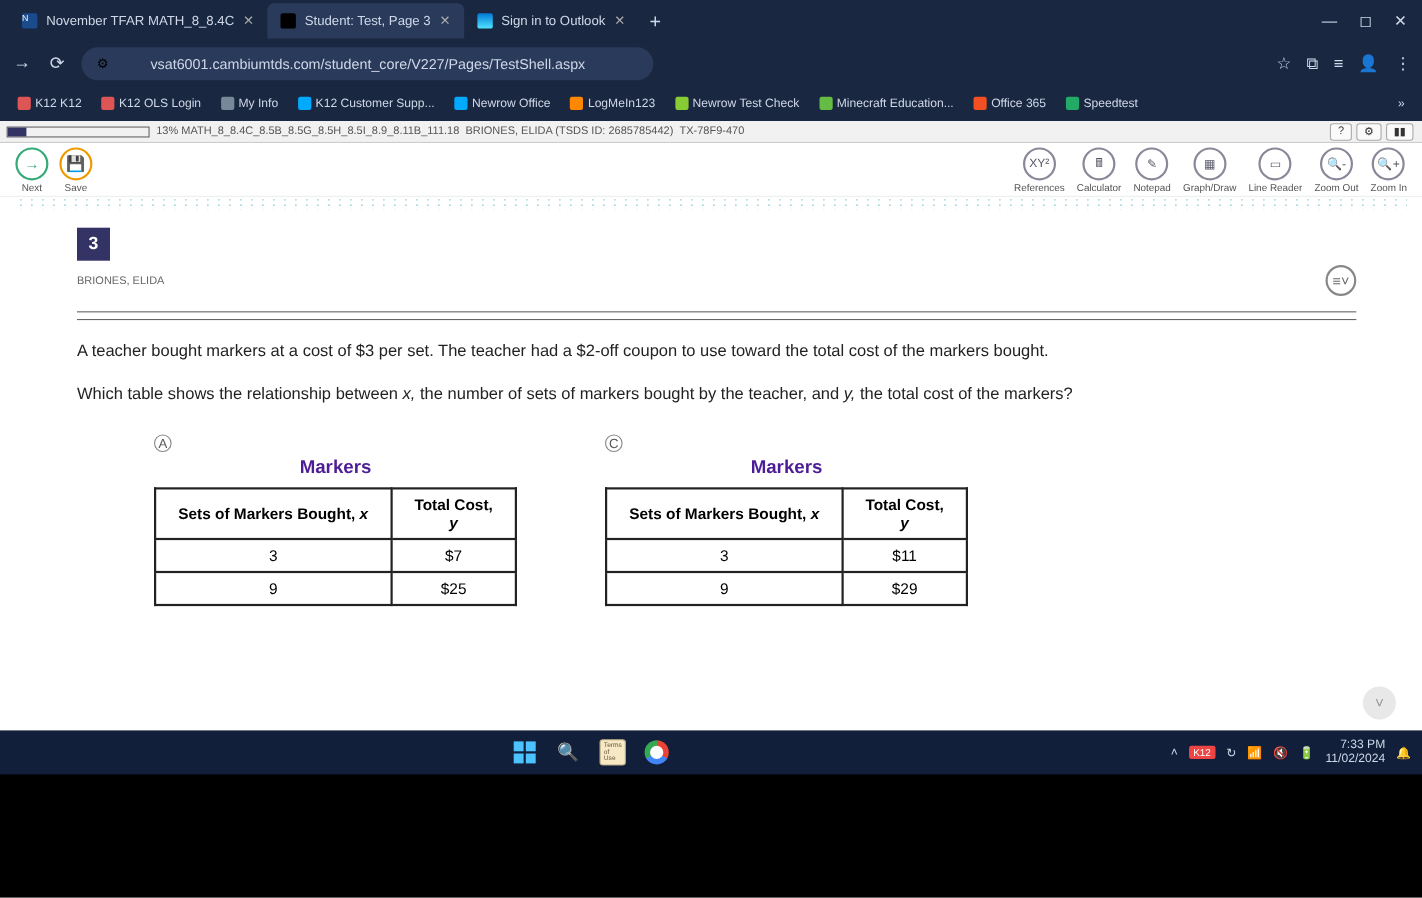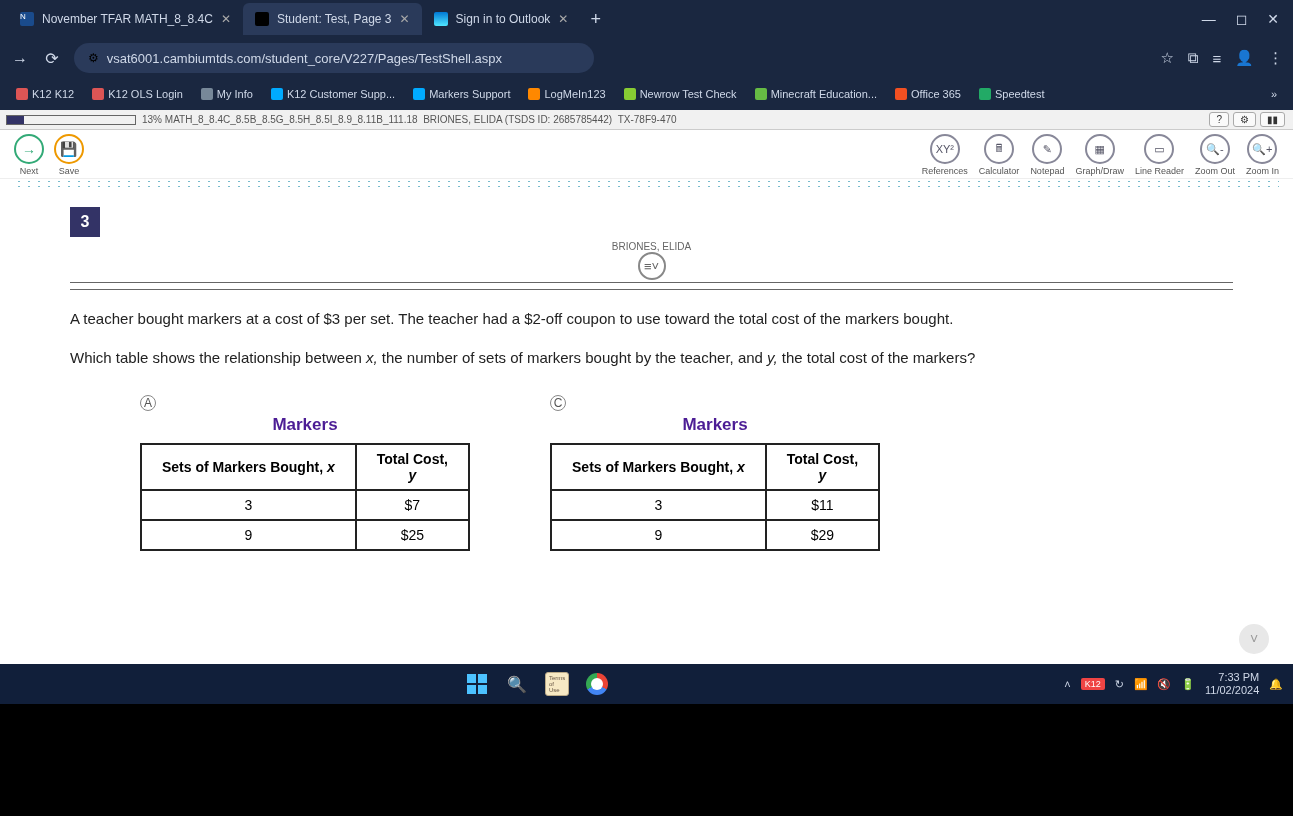--- a/index.html
+++ b/index.html
@@ -15,21 +15,21 @@
 .fav-black { background:#000; }
 .fav-outlook { background:linear-gradient(#0078d4, #50e6ff); }
 .close-x { font-size:12px; color:#aaa; cursor:pointer; }
 .new-tab { color:#cfd8e8; font-size:18px; padding:0 10px; cursor:pointer; }
 .window-ctrl { margin-left:auto; display:flex; gap:20px; padding-right:14px; color:#cfd8e8; font-size:14px;}
 .window-ctrl span{cursor:pointer;}
 
 .addr-row { display:flex; align-items:center; gap:12px; height:40px; padding:0 10px; background:#1a2740; }
 .addr-row .nav-ico { color:#cfd8e8; font-size:16px; cursor:pointer; width:20px; text-align:center;}
 .addr-bar { flex:1; display:flex; align-items:center; background:#2a3a5a; border-radius:18px; height:30px; padding:0 14px; gap:8px; max-width:520px;}
-.addr-bar .addr-text { color:#cfd8e8; font-size:13px; flex:1; }
+.addr-bar .addr-text { color:#cfd8e8; font-size:13px; flex:1;margin-left:30px; }
 .right-icons { display:flex; gap:14px; color:#cfd8e8; margin-left:auto; align-items:center;}
 .right-icons span{cursor:pointer; font-size:15px;}
 
 .bookmarks { display:flex; align-items:center; gap:18px; height:32px; padding:0 16px; background:#1a2740; font-size:11px; color:#cfd8e8; }
 .bm { display:flex; align-items:center; gap:4px; cursor:pointer; white-space:nowrap;}
 .bm .ico { width:12px; height:12px; display:inline-block; border-radius:2px; }
 .ico-k12{background:#d55;} .ico-globe{background:#789;} .ico-cloud{background:#0af;} .ico-orange{background:#f80;} .ico-newrow{background:#8c3;} .ico-mc{background:#6b4;} .ico-office{background:#f25022;} .ico-speed{background:#2a6;}
 .bm-more{margin-left:auto;color:#cfd8e8;cursor:pointer;}
 
 
@@ -45,21 +45,21 @@
 .tb-btn { display:flex; flex-direction:column; align-items:center; font-size:9px; color:#555; gap:2px; cursor:pointer;}
 .tb-btn .circ { width:30px; height:30px; border:2px solid #3a7; border-radius:50%; display:flex; align-items:center; justify-content:center; font-size:14px; color:#3a7; background:#fff;}
 .tb-btn .circ.orange{border-color:#e90;color:#e90;}
 .tb-right{margin-left:auto;display:flex;gap:11px;}
 .tb-right .tb-btn .circ{border-color:#889;color:#556;font-size:11px;}
 
 .dots-divider{height:10px;margin:2px 14px 6px 14px;background-image:radial-gradient(circle,#7bc 1px,transparent 1px);background-size:10px 5px;background-position:0 3px;}
 
 .question-area { padding:10px 60px 0 70px; }
 .qnum { width:30px; height:30px; background:#336; color:#fff; display:flex; align-items:center; justify-content:center; font-weight:bold; font-size:16px;}
-.qname-row { display:flex; align-items:center; justify-content:space-between; margin-top:4px; border-bottom:1px solid #666; padding-bottom:2px;flex-direction:column;}
+.qname-row { display:flex; align-items:center; justify-content:space-between; margin-top:4px; border-bottom:1px solid #666; padding-bottom:14px;}
 .qname{font-size:10px;color:#666;}
 .menu-circ{width:28px;height:28px;border:2px solid #888;border-radius:50%;display:flex;align-items:center;justify-content:center;font-size:13px;color:#666;cursor:pointer;}
 .under-line{height:1px;background:#666;margin-top:6px;margin-bottom:18px;}
 
 .qtext { font-size:15px; color:#222; line-height:1.5; margin-bottom:16px;}
 .qtext .ital{font-style:italic;}
 
 .choices { display:flex; gap:80px; margin-top:24px; padding-left:70px;}
 .choice { }
 .choice-label { font-size:12px; color:#555; display:inline-block; border:1px solid #888; border-radius:50%; width:16px; height:16px; text-align:center; line-height:14px; margin-bottom:4px;}
@@ -141,21 +141,21 @@
     <span class="bm">
         <span class="ico ico-globe"></span>
         <span>My Info</span>
       </span>
     <span class="bm">
         <span class="ico ico-cloud"></span>
         <span>K12 Customer Supp...</span>
       </span>
     <span class="bm">
         <span class="ico ico-cloud"></span>
-        <span>Markers Support</span>
+        <span>Newrow Office</span>
       </span>
     <span class="bm">
         <span class="ico ico-orange"></span>
         <span>LogMeIn123</span>
       </span>
     <span class="bm">
         <span class="ico ico-newrow"></span>
         <span>Newrow Test Check</span>
       </span>
     <span class="bm">

